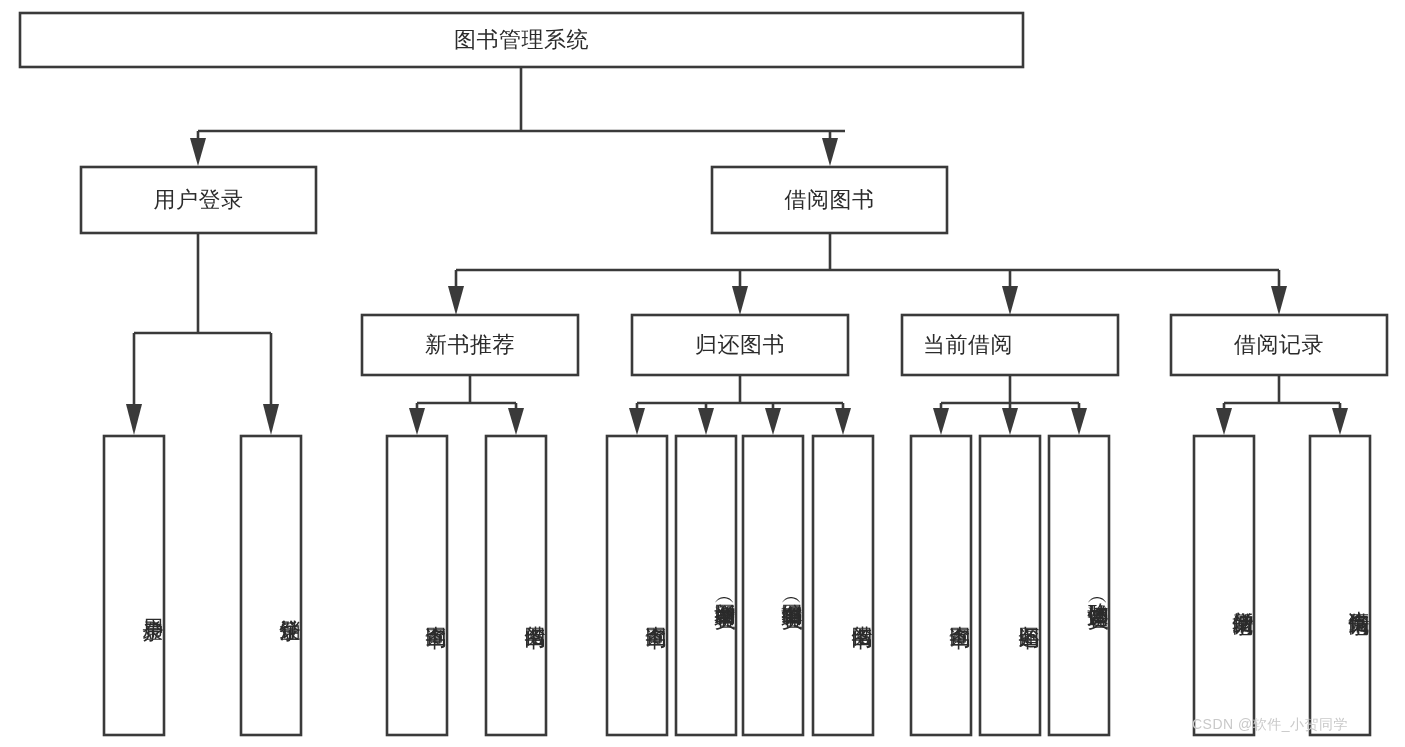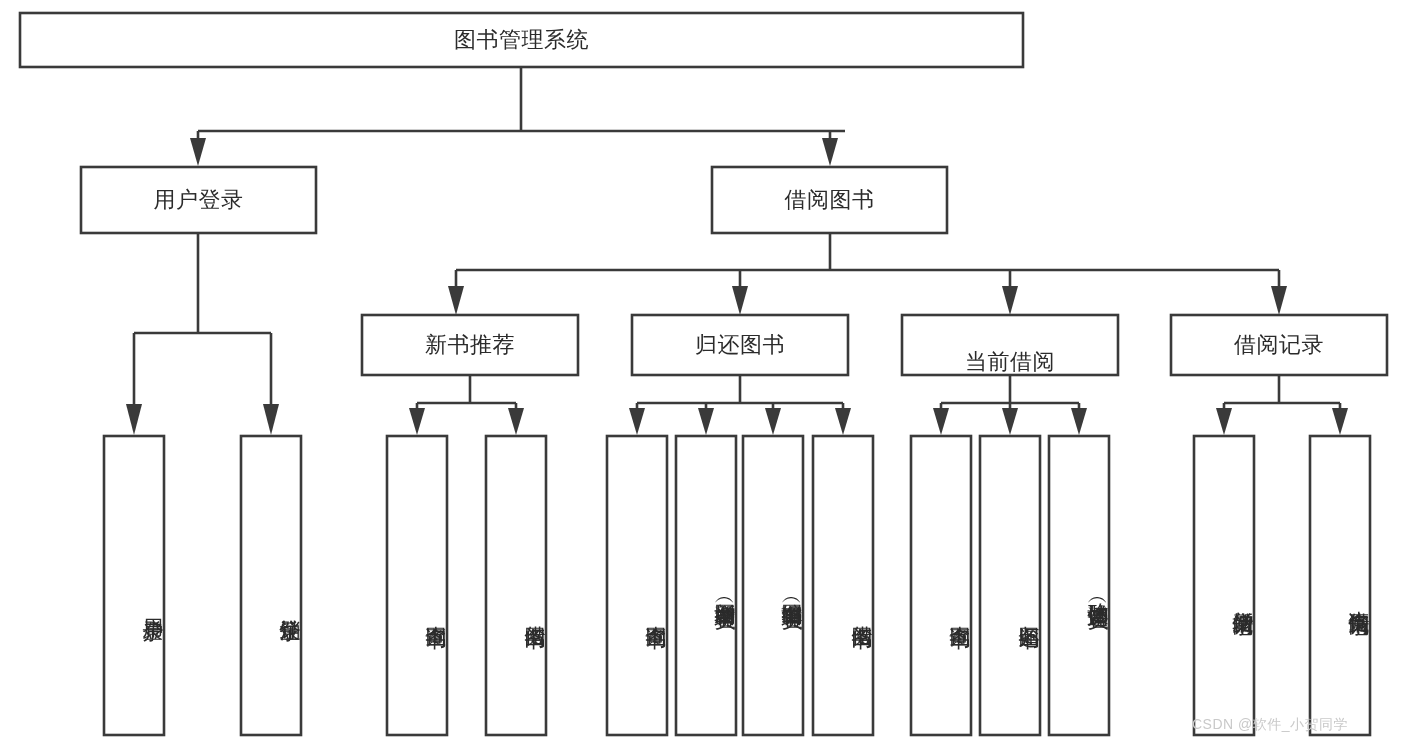--- a/index.html
+++ b/index.html
@@ -176,21 +176,21 @@
     </g>
   </svg>
 
   <div class="node-label horizontal" style="left:20px; top:13px; width:1003px; height:54px;">图书管理系统</div>
 
   <div class="node-label horizontal" style="left:81px; top:167px; width:235px; height:66px;">用户登录</div>
   <div class="node-label horizontal" style="left:712px; top:167px; width:235px; height:66px;">借阅图书</div>
 
   <div class="node-label horizontal" style="left:362px; top:315px; width:216px; height:60px;">新书推荐</div>
   <div class="node-label horizontal" style="left:632px; top:315px; width:216px; height:60px;">归还图书</div>
-  <div class="node-label horizontal" style="left:902px; top:315px; width:216px; height:60px;margin-top:17px;">当前借阅</div>
+  <div class="node-label horizontal" style="left:860px; top:315px; width:216px; height:60px;">当前借阅</div>
   <div class="node-label horizontal" style="left:1171px; top:315px; width:216px; height:60px;">借阅记录</div>
 
   <div class="node-label vertical" style="left:104px; top:466px; width:60px; height:269px;">用户登录</div>
   <div class="node-label vertical" style="left:241px; top:466px; width:60px; height:269px;">注销登录</div>
 
   <div class="node-label vertical" style="left:387px; top:481px; width:60px; height:254px;">查询图书</div>
   <div class="node-label vertical" style="left:486px; top:481px; width:60px; height:254px;">借阅图书</div>
 
   <div class="node-label vertical" style="left:607px; top:481px; width:60px; height:254px;">查询图书</div>
   <div class="node-label vertical" style="left:676px; top:440px; width:60px; height:295px;">新增图书（管理员）</div>

